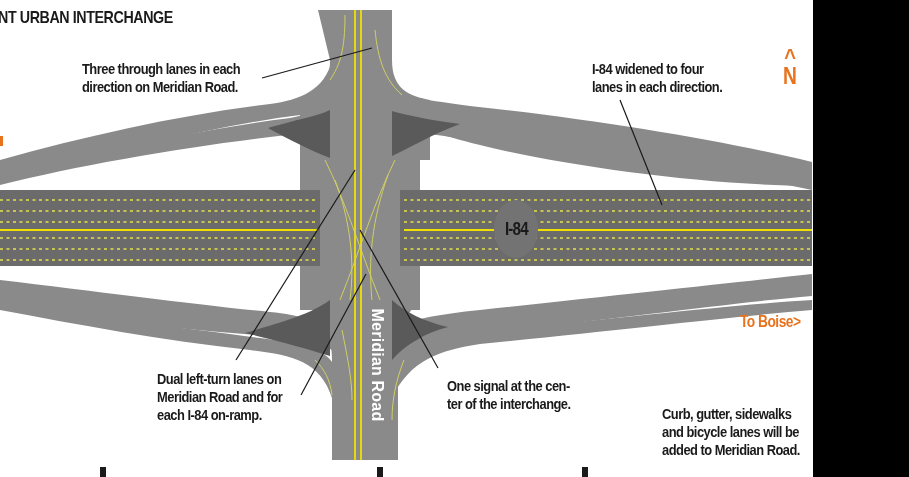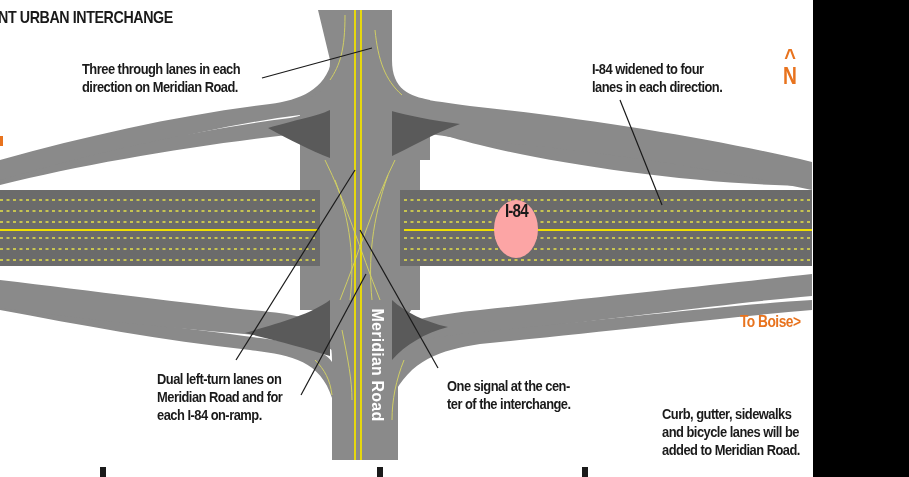--- a/index.html
+++ b/index.html
@@ -5,21 +5,21 @@
   html, body { margin: 0; padding: 0; }
   body { width: 909px; height: 477px; overflow: hidden; background: #ffffff; position: relative; font-family: "Liberation Sans", sans-serif; }
   .canvas { position: absolute; left: 0; top: 0; width: 909px; height: 477px; }
   .black-panel { position: absolute; left: 813px; top: 0; width: 96px; height: 477px; background: #000000; }
   .label { position: absolute; font-family: "Liberation Sans", sans-serif; font-weight: bold; color: #1a1a1a; font-size: 15px; line-height: 18px; letter-spacing: -0.6px; transform: scaleX(0.86); transform-origin: left top; white-space: nowrap; }
   .title { position: absolute; left: -2px; top: 8px; font-size: 17px; font-weight: bold; color: #1a1a1a; letter-spacing: -0.5px; transform: scaleX(0.84); transform-origin: left top; white-space: nowrap; }
   .orange { color: #e8731e; }
   .north { position: absolute; left: 780px; top: 50px; width: 20px; text-align: center; color: #e8731e; font-weight: bold; }
   .north .caret { font-size: 20px; line-height: 14px; display: block; transform: scaleY(1.1); }
   .north .letter { font-size: 24px; line-height: 24px; display: block; transform: scaleX(0.8); }
-  .shield { position: absolute; left: 494px; top: 200px; width: 44px; height: 58px; border-radius: 50%; background: #fca5a5; display: flex; justify-content: center; }
+  .shield { position: absolute; left: 494px; top: 200px; width: 44px; height: 58px; border-radius: 50%; background: #737373; display: flex; align-items: center; justify-content: center; }
   .shield span { font-weight: bold; font-size: 19px; color: #1a1a1a; letter-spacing: -1px; transform: scaleX(0.8); }
   .road-name { position: absolute; left: 366px; top: 304px; width: 22px; height: 122px; }
   .road-name span { position: absolute; left: 50%; top: 50%; transform: translate(-50%, -50%) rotate(90deg); white-space: nowrap; color: #ffffff; font-weight: bold; font-size: 16px; letter-spacing: 0.2px; }
   .tick { position: absolute; width: 6px; height: 10px; background: #1a1a1a; top: 467px; }
 </style>
 </head>
 <body>
 
 <svg class="canvas" viewBox="0 0 909 477" width="909" height="477" xmlns="http://www.w3.org/2000/svg">
 

